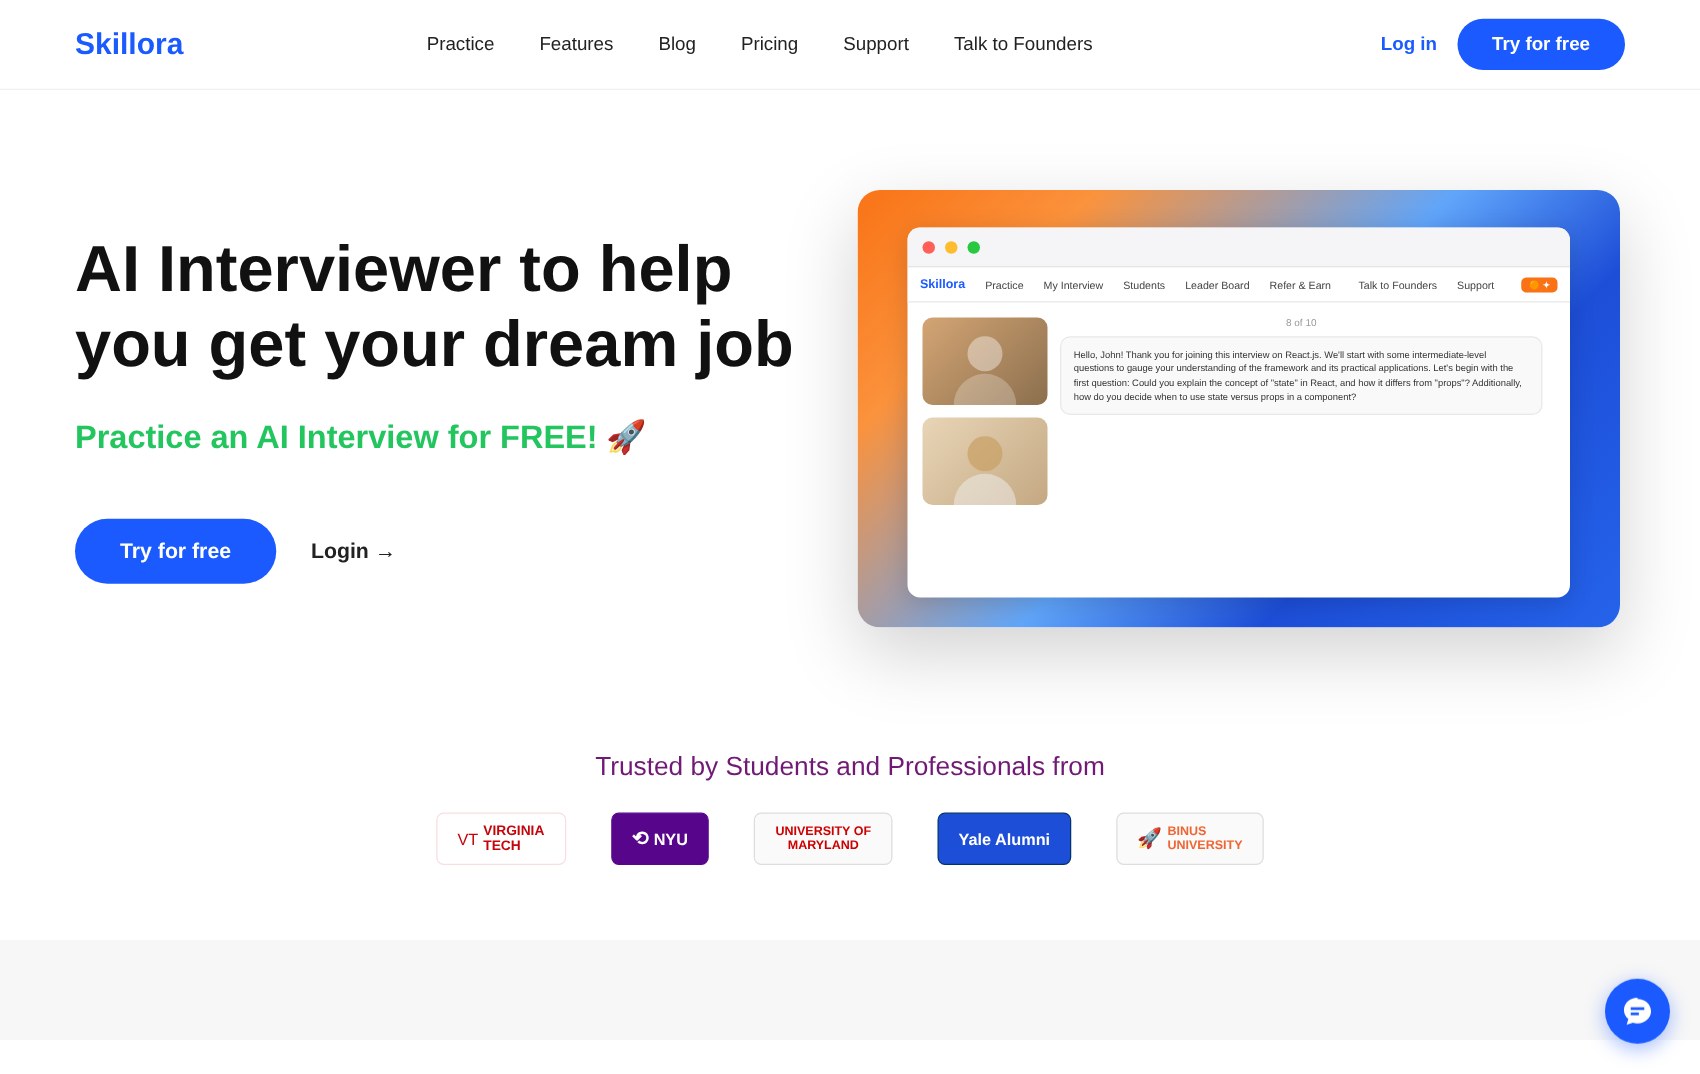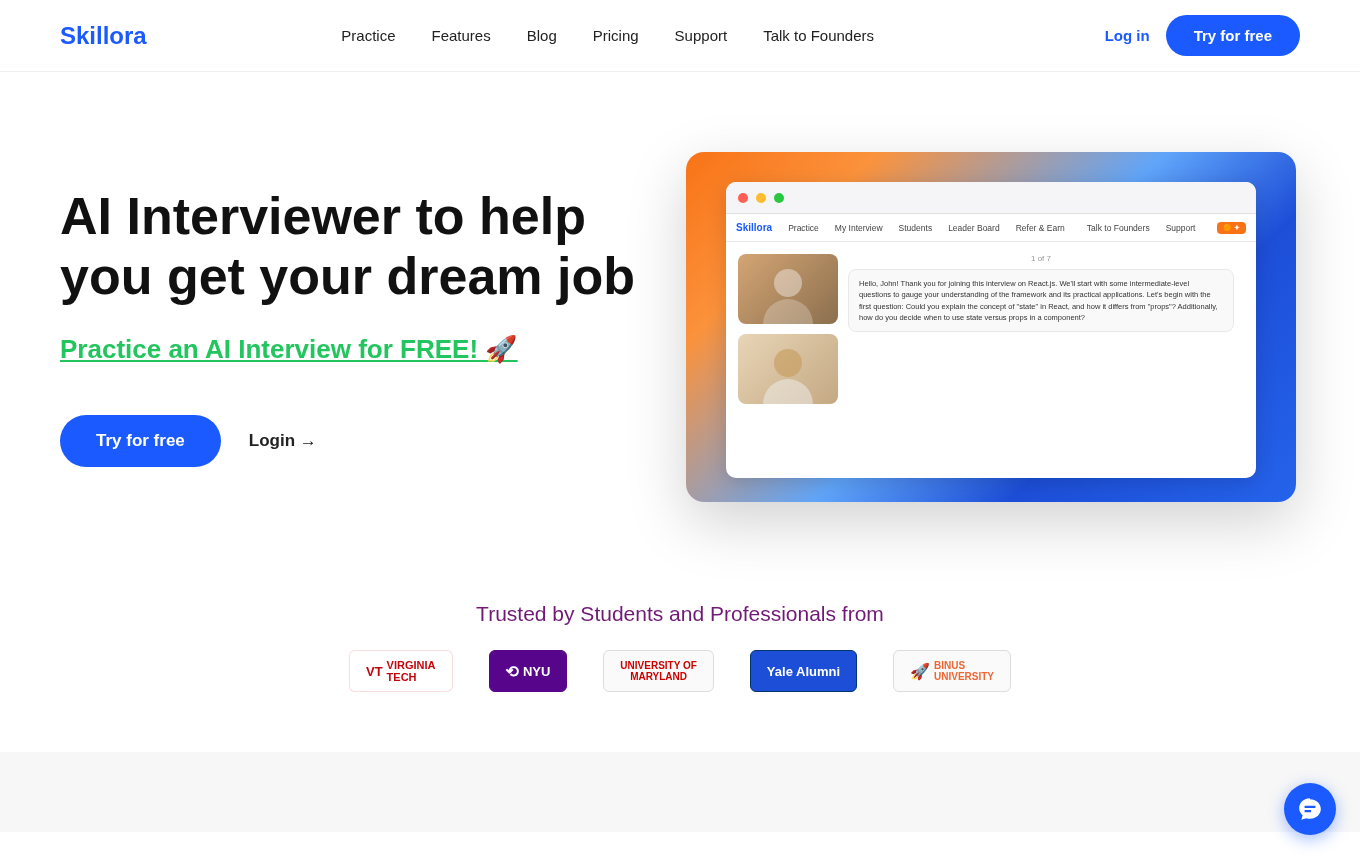--- a/index.html
+++ b/index.html
@@ -32,21 +32,21 @@
     
     .hero {
       display: flex; align-items: center; justify-content: space-between;
       padding: 80px 64px 60px 60px; max-width: 1360px; margin: 0 auto;
     }
     .hero-left { max-width: 580px; }
     .hero-title {
       font-size: 52px; font-weight: 900; line-height: 1.15; color: #111; margin-bottom: 28px;
     }
     .hero-subtitle {
-      font-size: 26px; font-weight: 600; color: #22c55e; margin-bottom: 50px; text-decoration: underline;
+      font-size: 26px; font-weight: 600; color: #22c55e; margin-bottom: 50px;
     }
     .hero-actions { display: flex; align-items: center; gap: 28px; margin-bottom: 0; }
     .btn-hero-try {
       background: #1a5aff; color: #fff; font-size: 17px; font-weight: 700;
       padding: 16px 36px; border-radius: 30px; border: none; cursor: pointer;
     }
     .btn-hero-login {
       font-size: 17px; font-weight: 600; color: #222; text-decoration: none;
       display: flex; align-items: center; gap: 6px;
     }
@@ -226,35 +226,35 @@
               </div>
             </div>
             <div class="video-thumb video-thumb-male">
               <div class="avatar-shape">
                 <div class="avatar-head" style="background: rgba(200,160,100,0.7);"></div>
                 <div class="avatar-body" style="background: rgba(240,240,240,0.5);"></div>
               </div>
             </div>
           </div>
           <div class="mockup-chat">
-            <div class="chat-counter">1 of 7</div>
+            <div class="chat-counter">8 of 10</div>
             <div class="chat-bubble">Hello, John! Thank you for joining this interview on React.js. We'll start with some intermediate-level questions to gauge your understanding of the framework and its practical applications. Let's begin with the first question: Could you explain the concept of "state" in React, and how it differs from "props"? Additionally, how do you decide when to use state versus props in a component?</div>
           </div>
         </div>
 
       </div>
     </div>
   </div>
 </section>
 
 <section class="trust-section">
   <p class="trust-label">Trusted by Students and Professionals from</p>
   <div class="trust-logos">
     <div class="trust-logo vt-logo">
-      <span style="font-weight:700; margin-right:4px;">VT</span>
+      <span style="font-weight:400; margin-right:4px;">VT</span>
       <span style="font-size:11px; font-weight:700; color:#c5050c;">VIRGINIA<br>TECH</span>
     </div>
     <div class="trust-logo nyu-logo">
       <span style="font-size:16px; margin-right:4px;">⟲</span>
       <span>NYU</span>
     </div>
     <div class="trust-logo umd-logo">
       <span style="font-size:10px; text-align:center; color:#c00; font-weight:700;">UNIVERSITY OF<br>MARYLAND</span>
     </div>
     <div class="trust-logo yale-logo">

